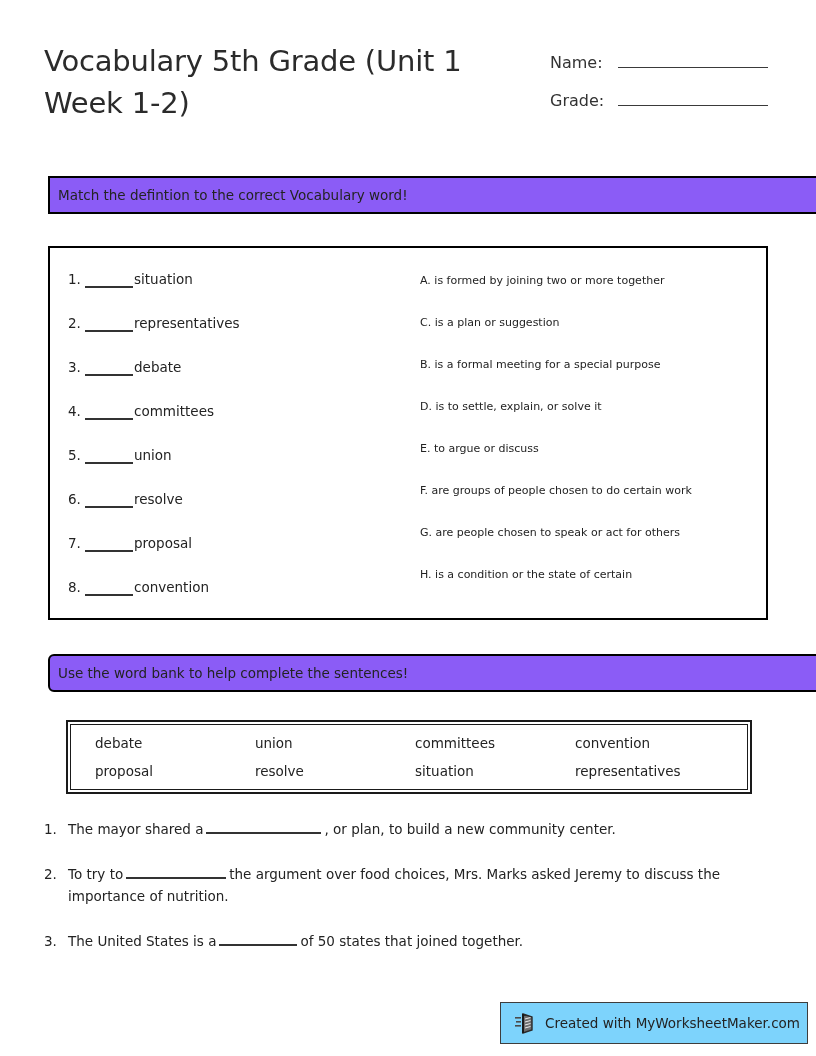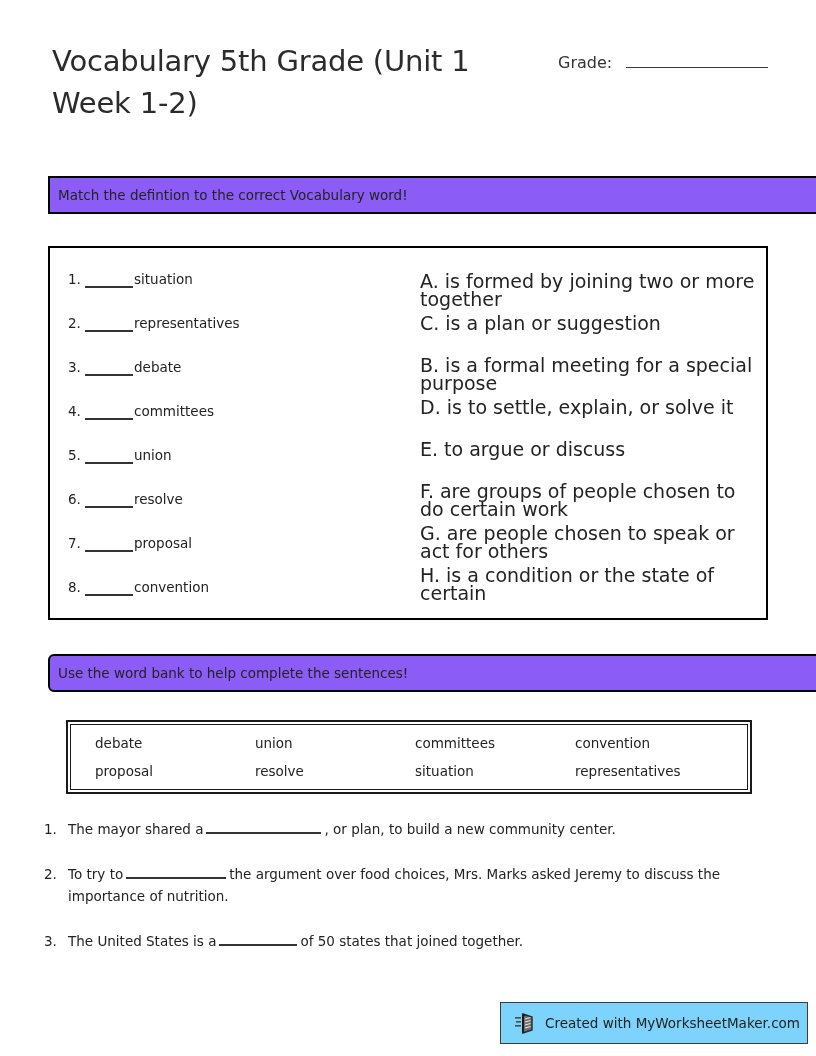--- a/index.html
+++ b/index.html
@@ -12,21 +12,21 @@
     height: 1056px;
     position: relative;
     font-family: "DejaVu Sans", "Liberation Sans", sans-serif;
     color: #231f20;
     overflow: hidden;
   }
 
   
   .header {
     position: absolute;
-    left: 52px;
+    left: 44px;
     top: 40px;
     right: 48px;
     display: flex;
     align-items: flex-start;
     justify-content: space-between;
     gap: 36px;
   }
   .title {
     font-size: 29px;
     line-height: 42px;
@@ -122,21 +122,21 @@
   }
 
   .col-defs {
     position: absolute;
     left: 370px;
     top: 24px;
     right: 10px;
   }
   .def-row {
     height: 42px;
-    font-size: 19px;
+    font-size: 11px;
     color: #232323;
     line-height: 18px;
   }
 
   
   .wordbank-outer {
     position: absolute;
     left: 66px;
     top: 720px;
     width: 686px;
@@ -226,20 +226,24 @@
     color: #232323;
   }
 </style>
 </head>
 <body>
 
 <div class="header">
   <div class="title">Vocabulary 5th Grade (Unit 1 Week 1-2)</div>
 
   <div class="namegrade">
+    <div class="ng-row">
+      <span class="ng-label">Name:</span>
+      <span class="ng-line"></span>
+    </div>
     <div class="ng-row">
       <span class="ng-label">Grade:</span>
       <span class="ng-line"></span>
     </div>
   </div>
 </div>
 
 <div class="instr-bar" id="instr-1">
   <span>Match the defintion to the correct Vocabulary word!</span>
 </div>

